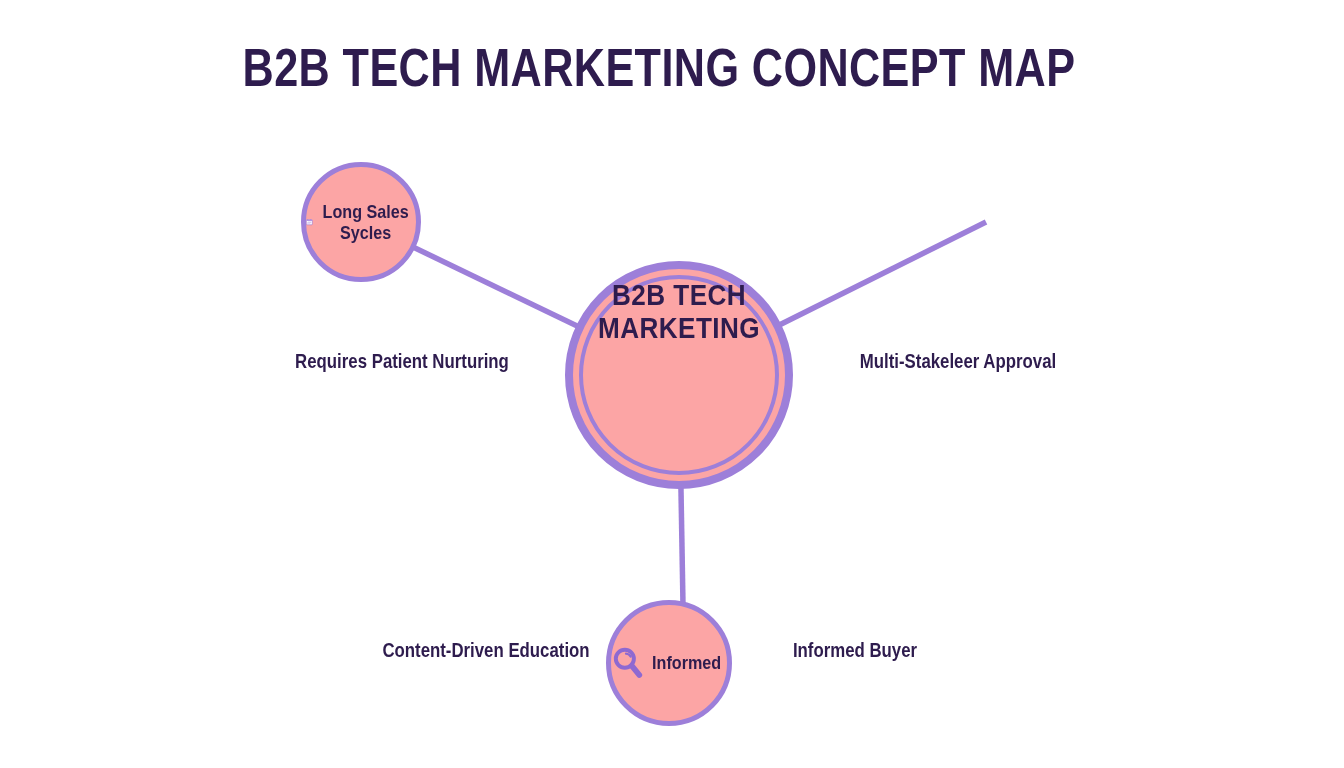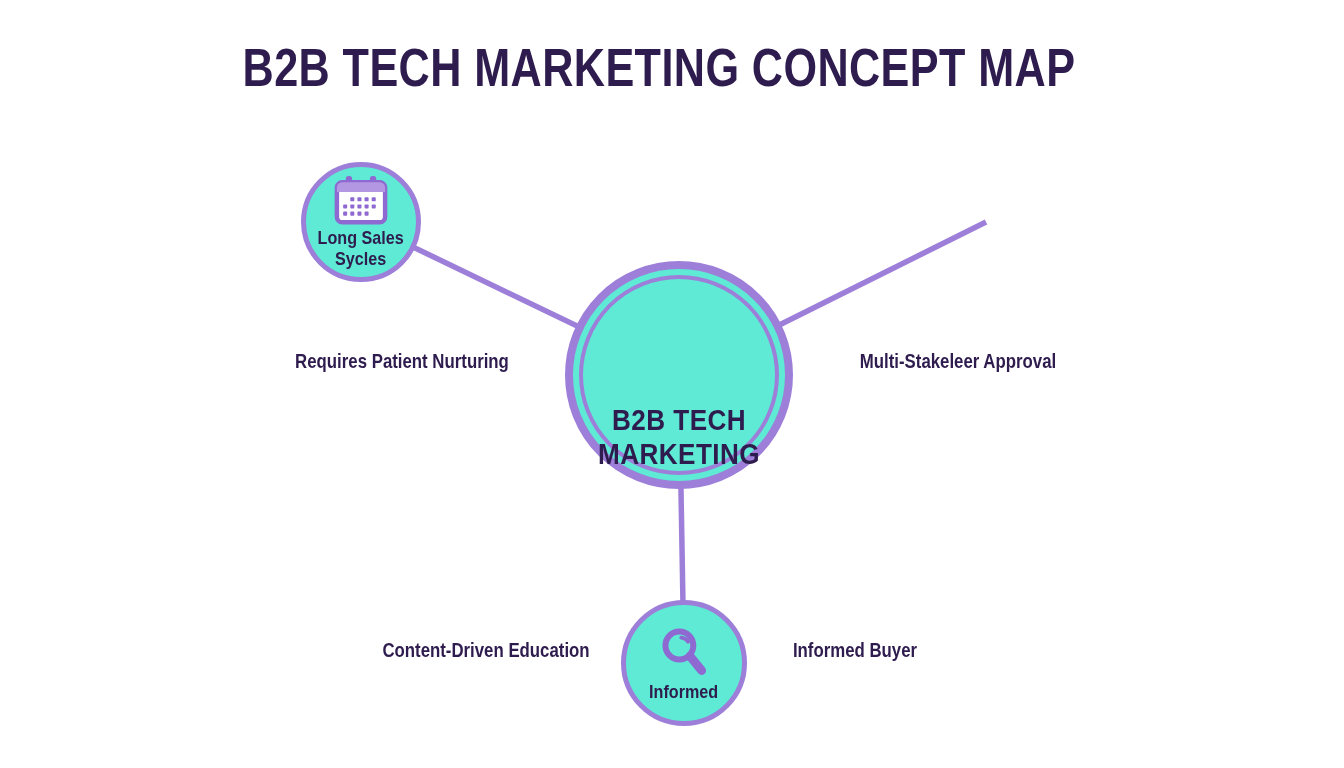--- a/index.html
+++ b/index.html
@@ -31,40 +31,40 @@
     height: 768px;
     z-index: 1;
   }
   .connectors line {
     stroke: var(--purple, #9d7fd9);
     stroke-width: 5.5;
   }
   .node {
     position: absolute;
     border-radius: 50%;
-    background: #5eead4;
+    background: #fca5a5;
     box-sizing: border-box;
     display: flex;
-    flex-direction: column;
+    flex-direction: row;
     align-items: center;
     justify-content: center;
     z-index: 2;
   }
   #node-sales     { left: 301px; top: 162px; width: 120px; height: 120px; border: 5px solid var(--purple, #9d7fd9); gap: 2px; }
   #node-committee { left: 925px; top: 161px; width: 122px; height: 122px; border: 5px solid var(--purple, #9d7fd9); gap: 2px; }
-  #node-informed  { left: 621px; top: 600px; width: 126px; height: 126px; border: 5px solid var(--purple, #9d7fd9); gap: 1px; }
+  #node-informed  { left: 606px; top: 600px; width: 126px; height: 126px; border: 5px solid var(--purple, #9d7fd9); gap: 1px; }
   #node-center    { left: 565px; top: 261px; width: 228px; height: 228px; border: 8px solid var(--purple, #9d7fd9); }
   .inner-ring {
     width: 200px;
     height: 200px;
     border: 4px solid var(--purple, #9d7fd9);
     border-radius: 50%;
     box-sizing: border-box;
     display: flex;
-    align-items: flex-end;
+    align-items: flex-start;
     justify-content: center;
   }
   .node-label {
     color: var(--ink, #2e1c4e);
     font-weight: bold;
     font-size: 19px;
     line-height: 1.12;
     text-align: center;
     transform: scaleX(0.85);
     white-space: nowrap;

